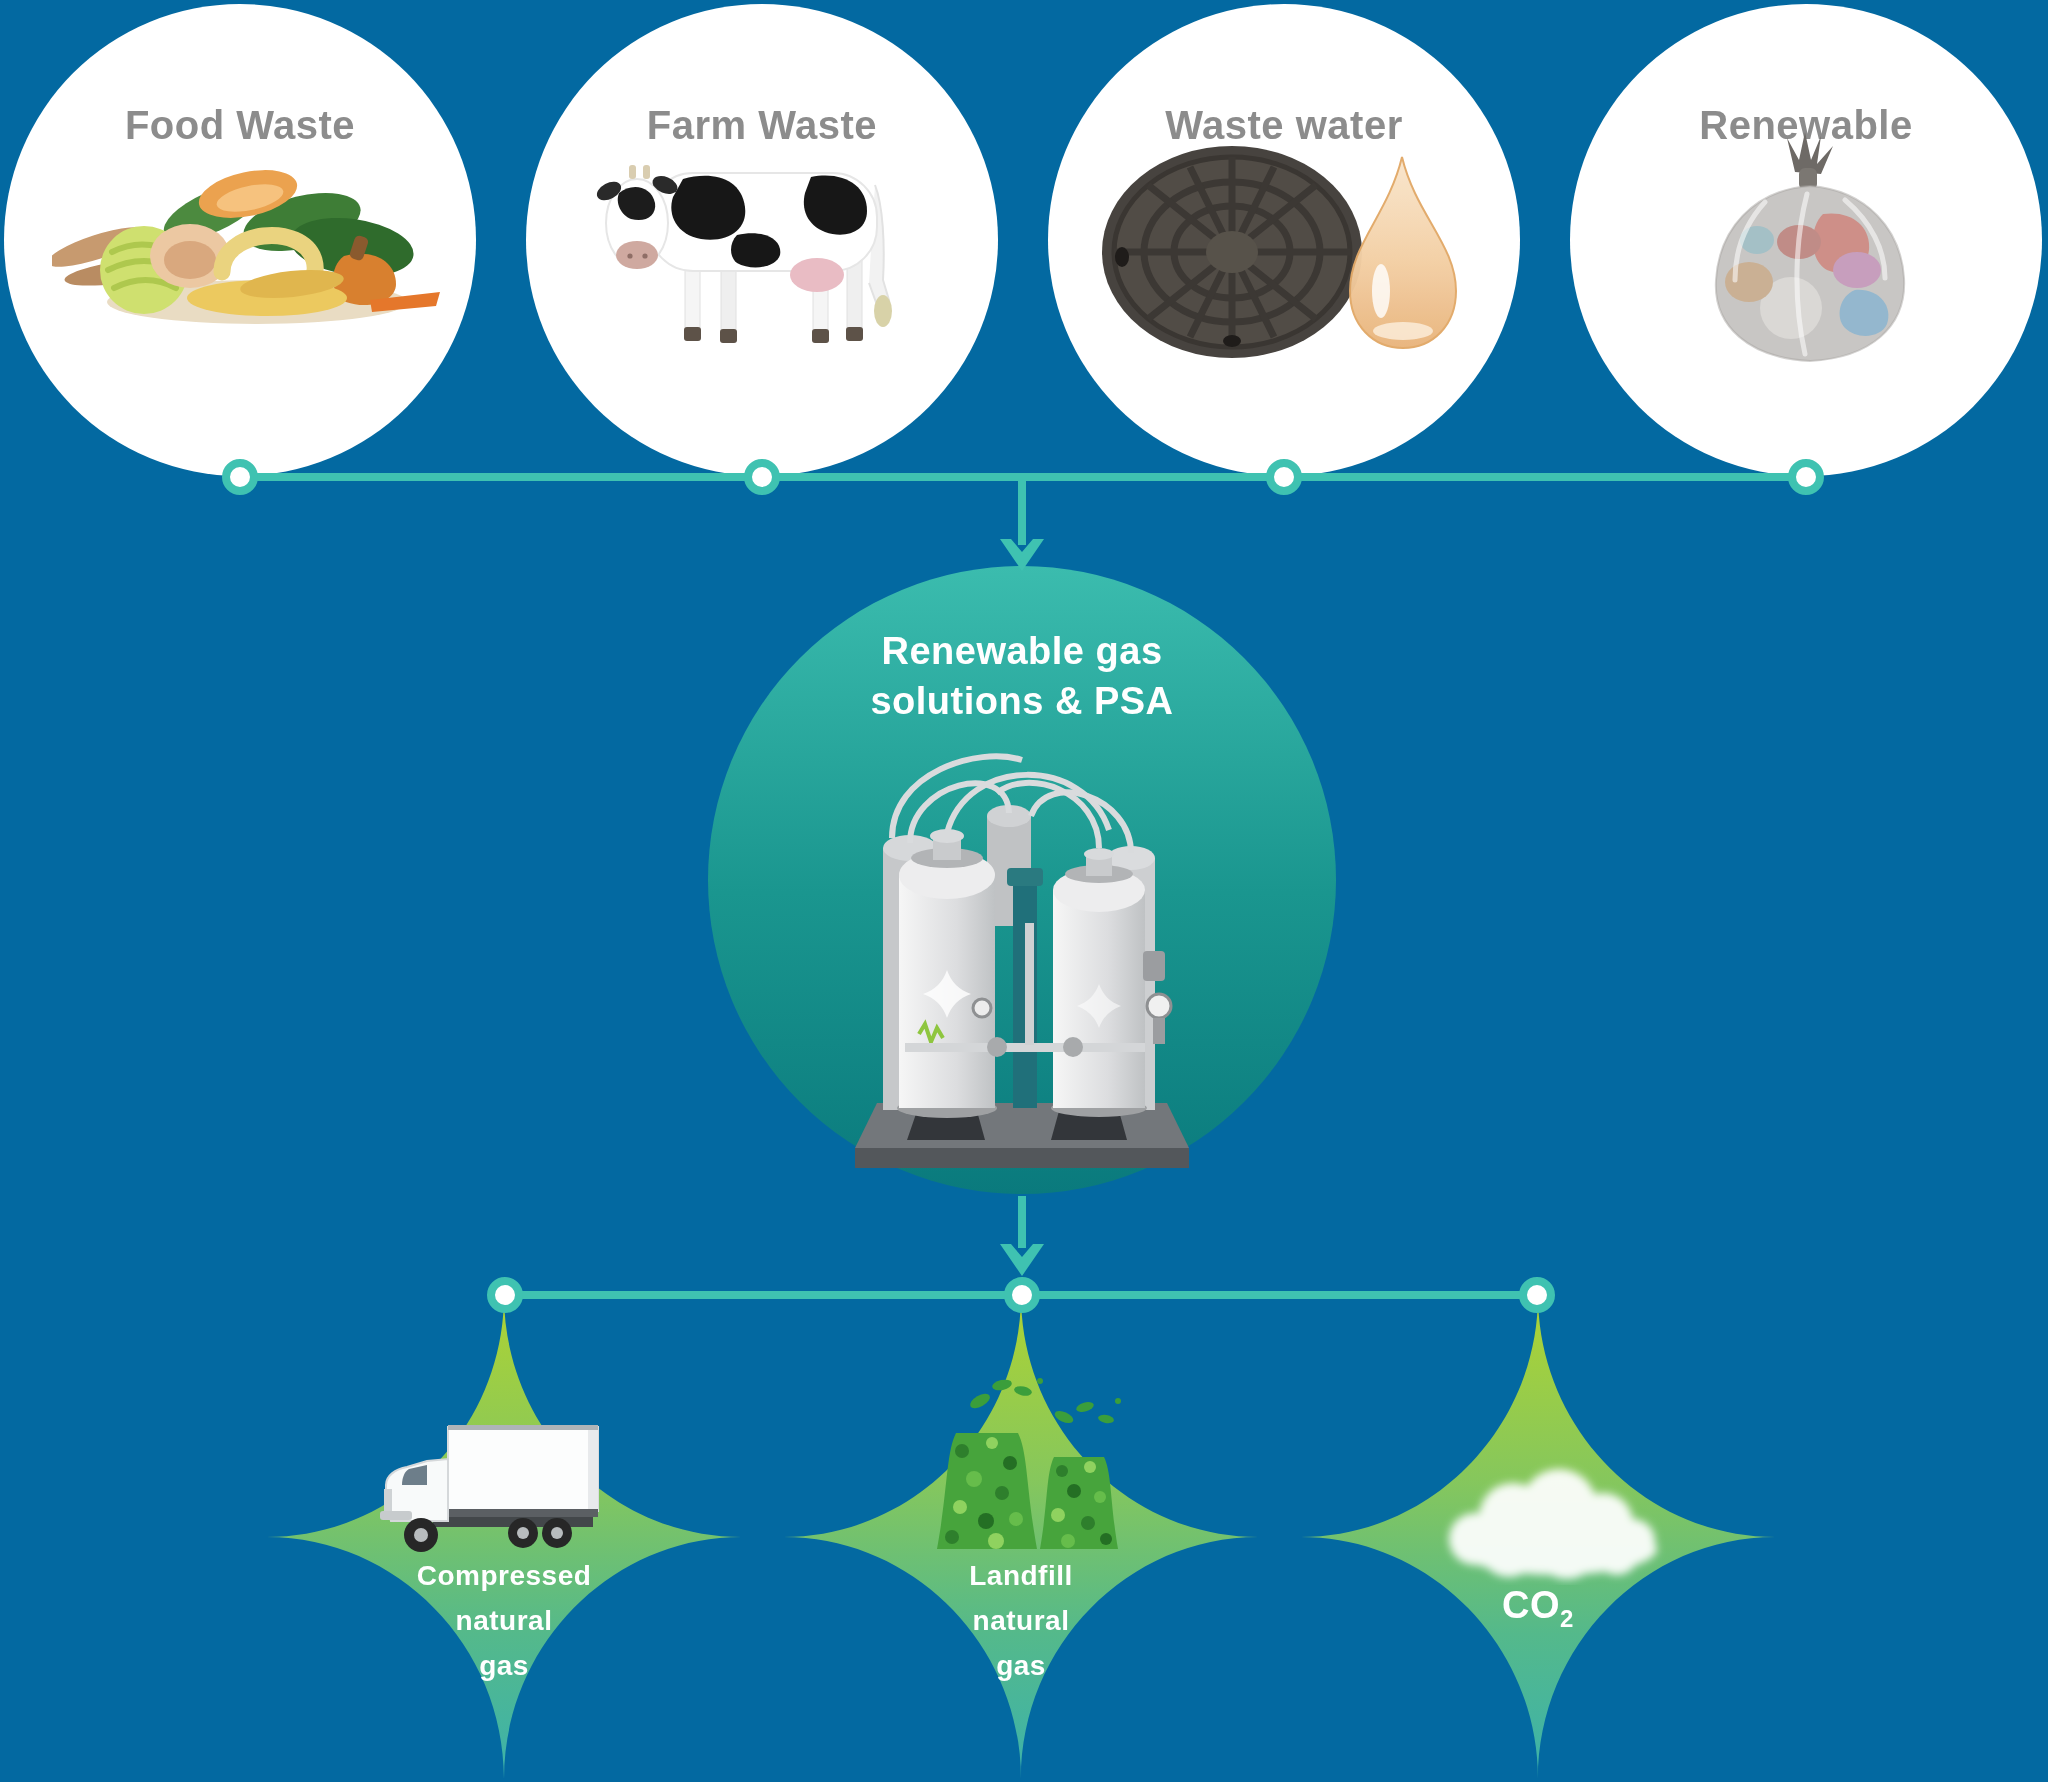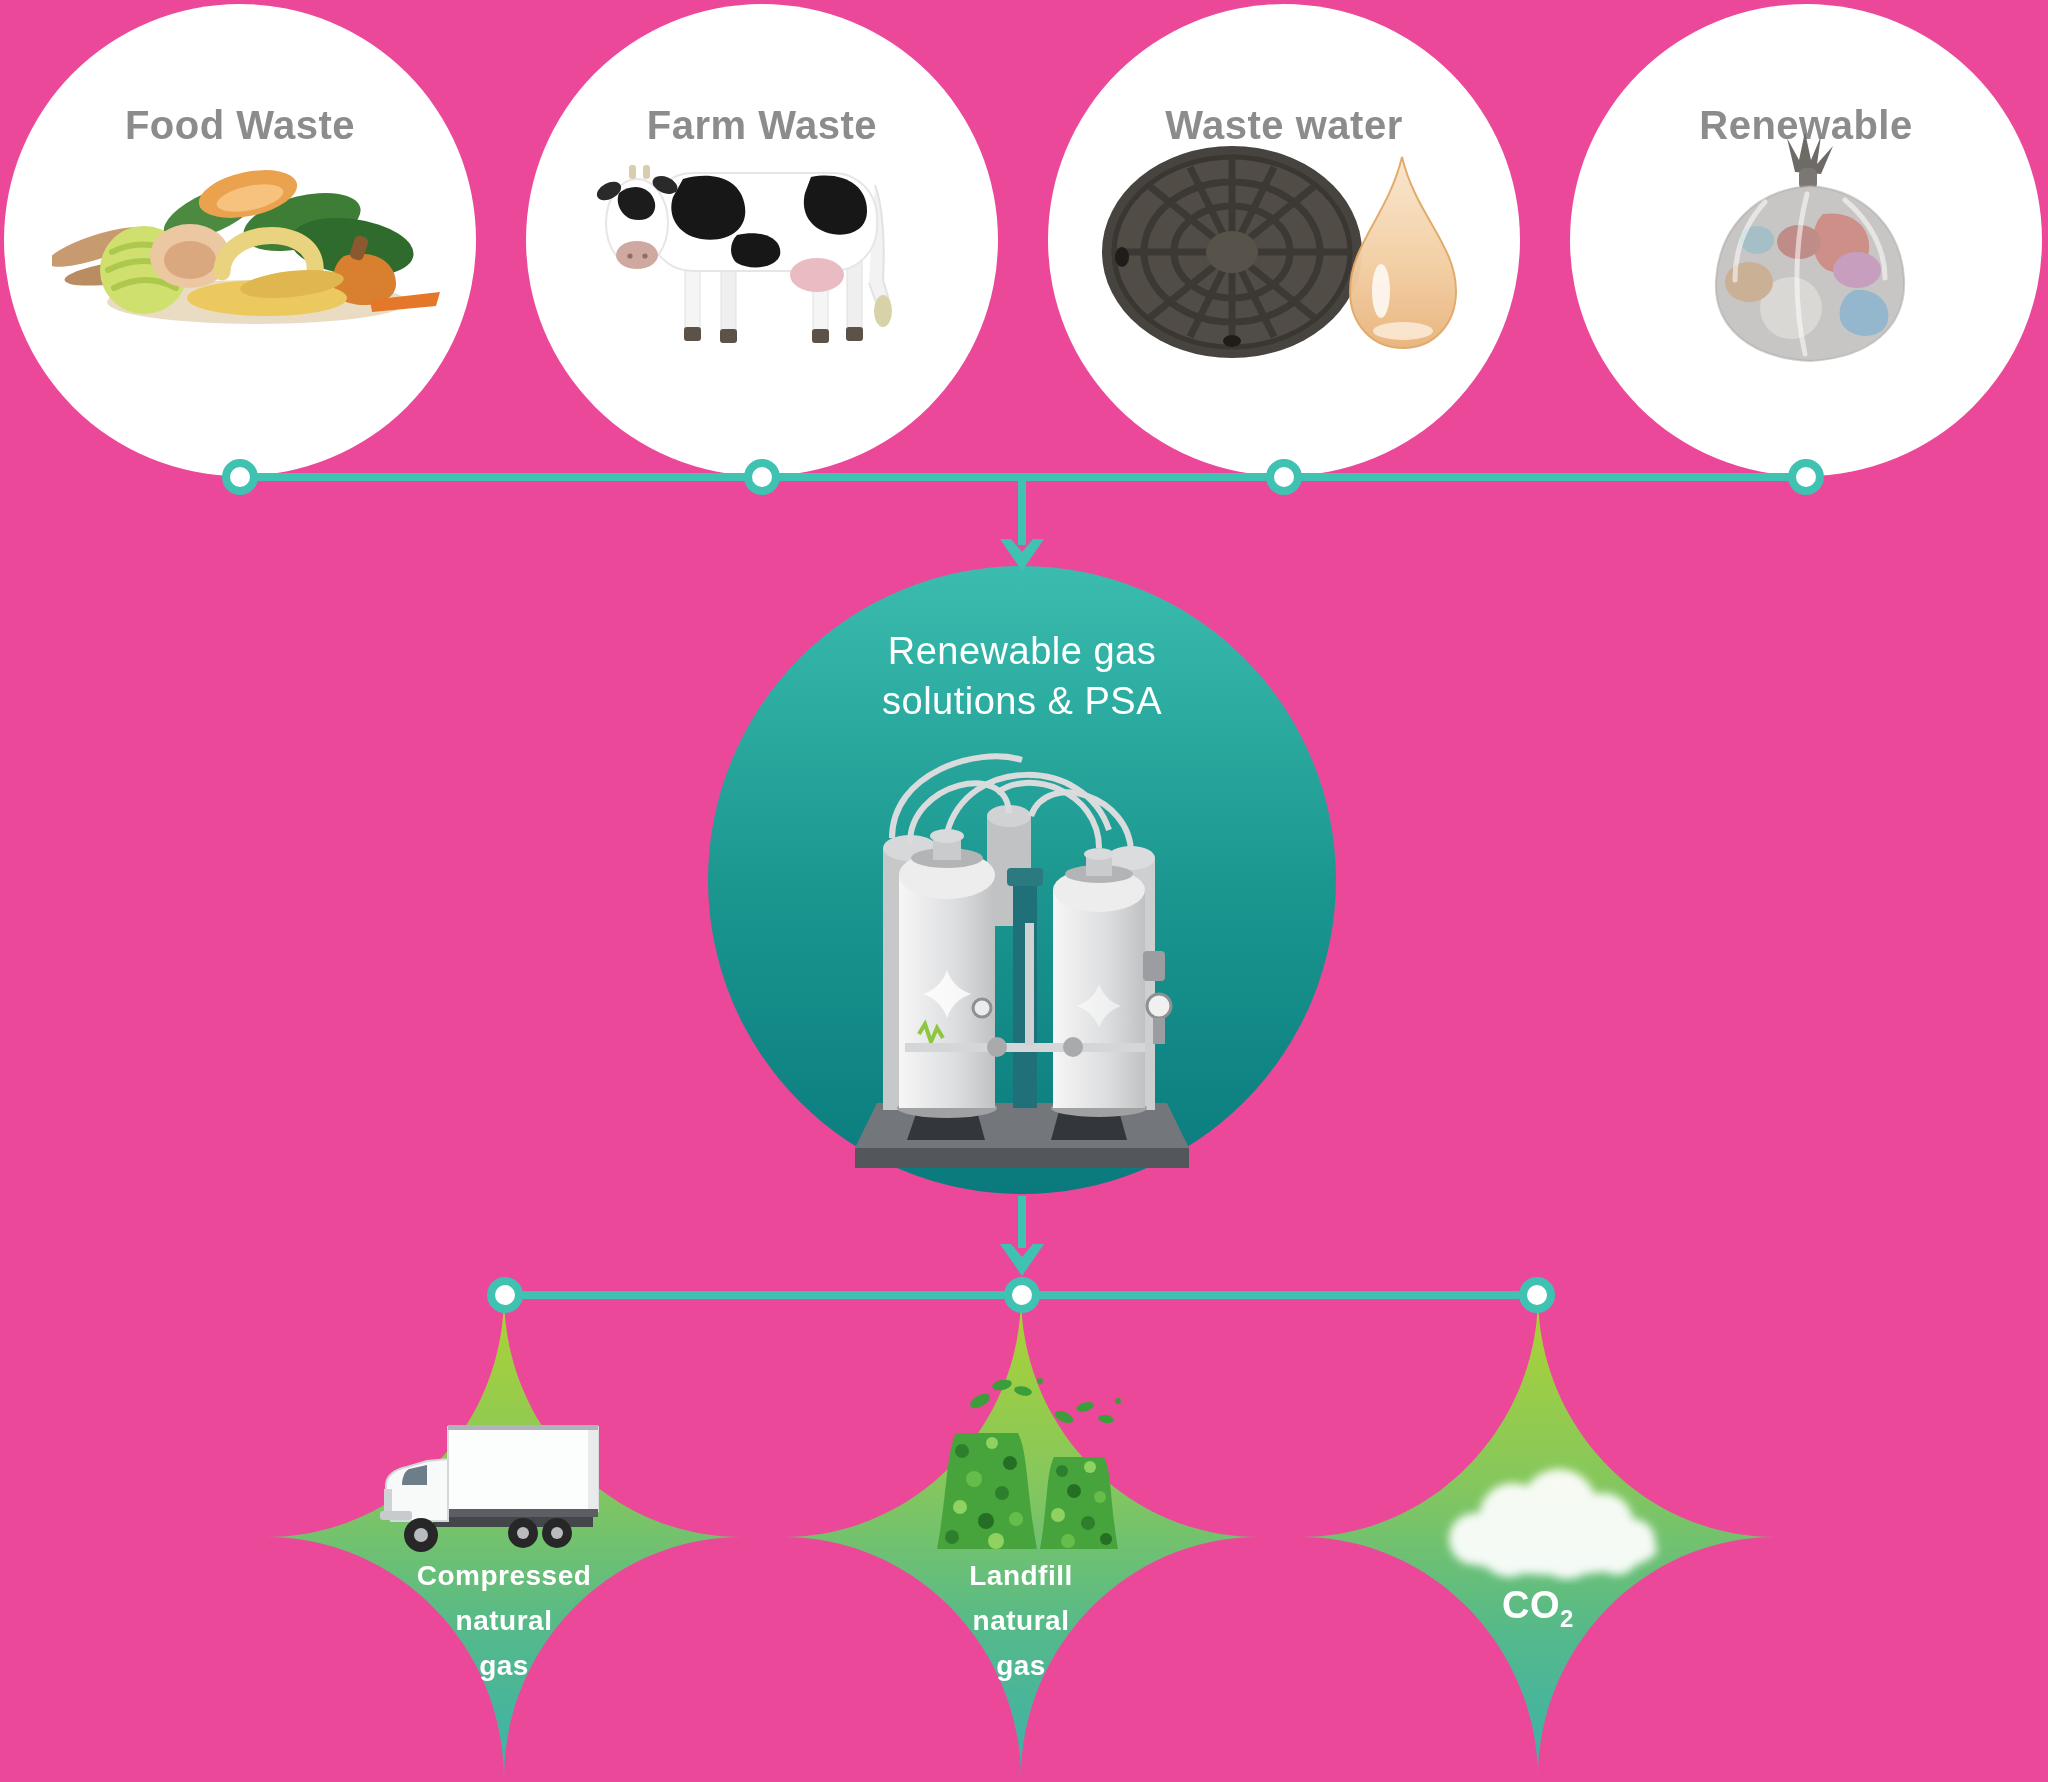--- a/index.html
+++ b/index.html
@@ -1,32 +1,32 @@
 <!DOCTYPE html>
 <html><head>
 <meta charset="utf-8">
 <style>
   html,body{margin:0;padding:0;background:#000;}
-  #canvas{position:relative;width:2048px;height:1782px;background:#ec4899;overflow:hidden;
+  #canvas{position:relative;width:2048px;height:1782px;background:#0369a1;overflow:hidden;
           font-family:"Liberation Sans",sans-serif;}
   
   .src-circle{position:absolute;top:4px;width:472px;height:472px;border-radius:50%;background:#ffffff;}
   .src-label{position:absolute;top:99px;left:0;width:100%;text-align:center;
              font-weight:700;font-size:40px;letter-spacing:.5px;color:#8c8c8c;}
   .src-img{position:absolute;}
   
   .hline{position:absolute;height:8px;background:#3fc2b1;z-index:2;}
   .node{position:absolute;width:20px;height:20px;background:#fff;border:8px solid #3fc2b1;
         border-radius:50%;z-index:6;}
   .arrow{position:absolute;z-index:3;}
   
   .process-circle{position:absolute;left:708px;top:566px;width:628px;height:628px;border-radius:50%;
                   background:linear-gradient(180deg,#3bbcae 0%,#1a968f 52%,#0a7a7d 100%);z-index:1;}
   .process-label{position:absolute;top:60px;left:0;width:100%;text-align:center;color:#ffffff;
-                 font-weight:400;font-size:38px;line-height:50px;letter-spacing:.5px;}
+                 font-weight:700;font-size:38px;line-height:50px;letter-spacing:.5px;}
   .process-img{position:absolute;left:139px;top:132px;}
   
   .star{position:absolute;top:1295px;width:474px;height:484px;z-index:1;}
   .star svg.shape{position:absolute;left:0;top:0;}
   .star-label{position:absolute;top:258px;left:0;width:100%;text-align:center;color:#ffffff;
               font-weight:700;font-size:28px;line-height:45px;letter-spacing:.5px;z-index:4;}
   .star-label.co2{top:272px;font-size:38px;margin-top:16px;}
   .star-label sub{font-size:24px;}
   .star-img{position:absolute;z-index:3;}
 </style>

